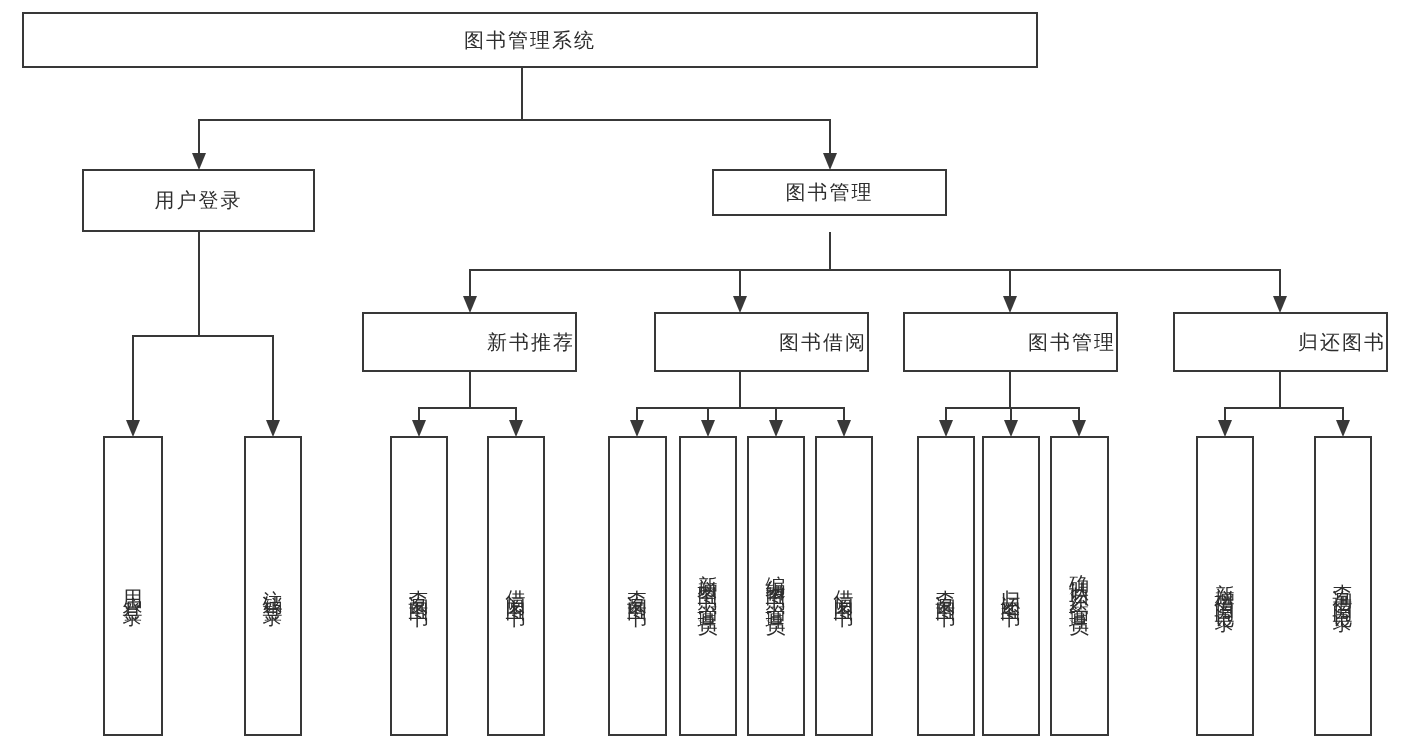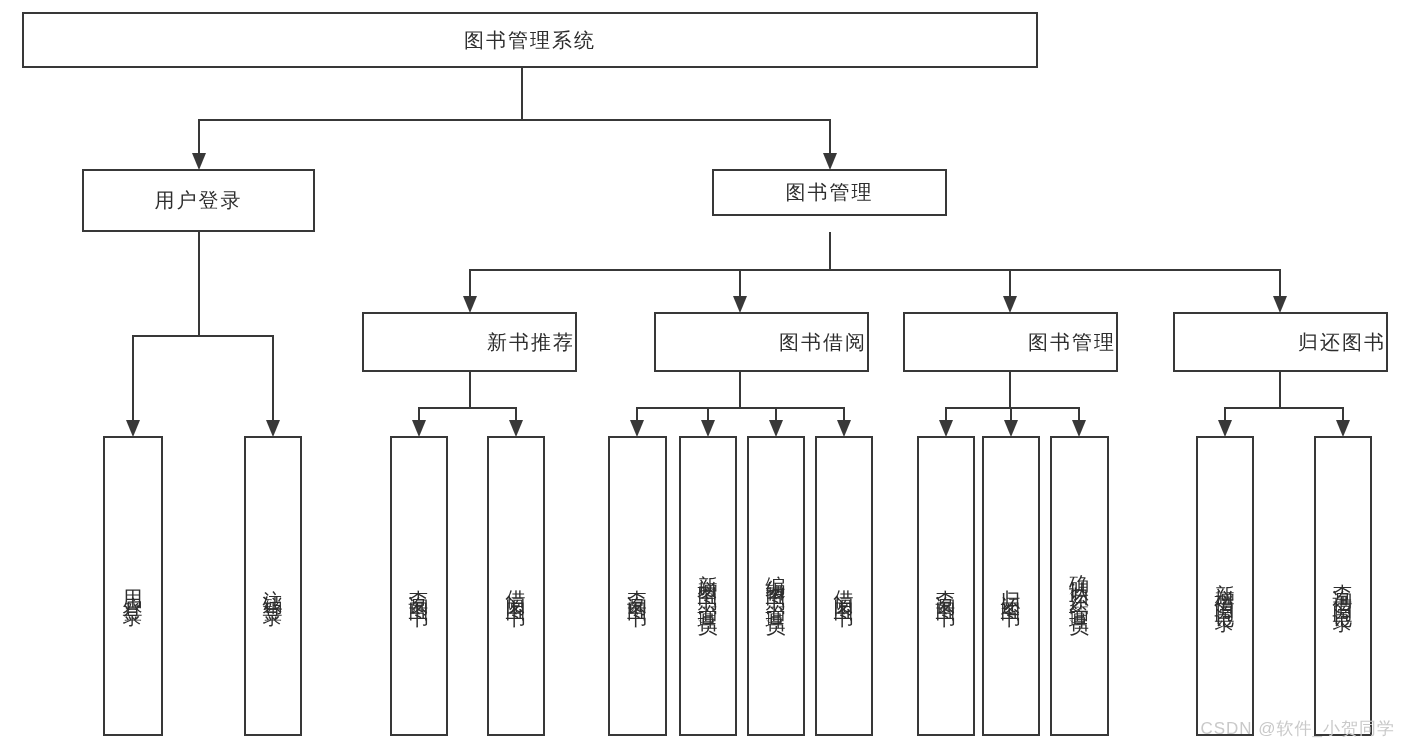--- a/index.html
+++ b/index.html
@@ -187,15 +187,14 @@
     <span class="v-label">确认归还（管理员）</span>
   </div>
 
   <div class="box leaf" style="left:1196px; width:58px;">
     <span class="v-label">新增借阅记录</span>
   </div>
   <div class="box leaf" style="left:1314px; width:58px;">
     <span class="v-label">查询借阅记录</span>
   </div>
 
-  <div id="watermark">CSDN @软件_小贺同学</div>
 
 </div>
 
 </body></html>

